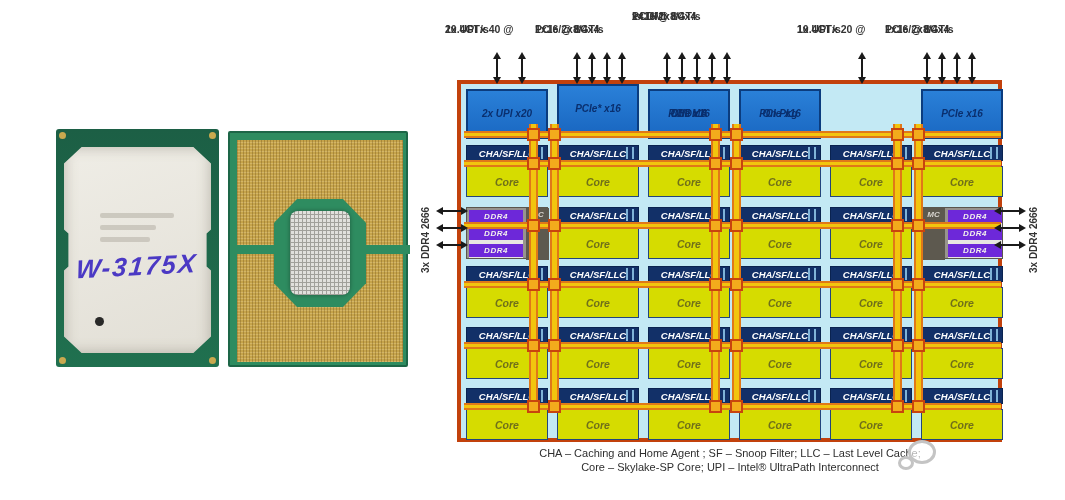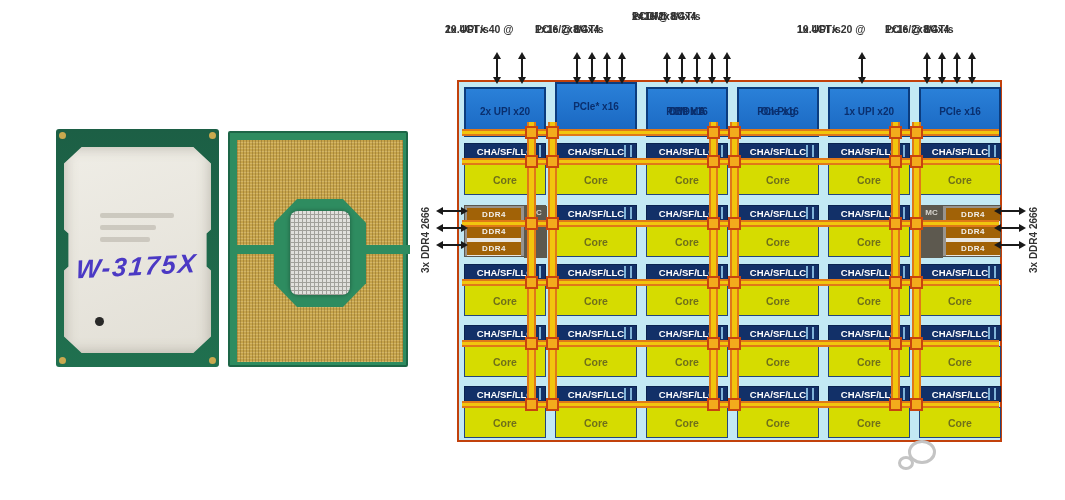--- a/index.html
+++ b/index.html
@@ -1,34 +1,34 @@
 <!DOCTYPE html>
 <html><head>
 <meta charset="utf-8">
 <style>
   html,body{margin:0;padding:0;background:#ffffff;}
   #stage{position:relative;width:1065px;height:500px;background:#ffffff;overflow:hidden;
          font-family:"Liberation Sans",sans-serif;}
   .abs{position:absolute;box-sizing:border-box;}
   
-  .dg-cont{background:#c3e9f4;border:2px solid #c2410c;z-index:0;}
+  .dg-cont{background:#c3e9f4;border:4px solid #c2410c;z-index:0;font-style:italic;}
   .io-box{background:linear-gradient(#2a80d8,#1a68c2);border:2px solid #0b3c7e;color:#0a2f6e;
           font-weight:bold;font-size:10px;line-height:12px;display:flex;flex-direction:column;
           align-items:center;justify-content:center;text-align:center;z-index:1;}
   .tile-header{background:#123068;border:1px solid #0a2350;color:#ffffff;font-weight:bold;
                font-size:9.5px;display:flex;align-items:center;justify-content:center;z-index:1;}
   .tile-core{background:#d6dc00;border:1px solid #23457c;color:#70701a;font-weight:bold;
              font-size:10.5px;display:flex;align-items:center;justify-content:center;z-index:1;}
   .stub{background:#7fb3d8;width:2px;z-index:2;}
   .vband{background:#f2c50e;border-left:2px solid #e07818;border-right:2px solid #e07818;z-index:3;}
   .hband{background:#f2c50e;border-top:2px solid #e07818;border-bottom:2px solid #e07818;z-index:4;}
   .junc{background:#f3ab1c;border:2px solid #c8440e;z-index:5;}
   .ddr-block{background:#98948e;border:1px solid #5a564e;z-index:1;}
   .ddr-bars-bg{background:#e8e6e2;}
-  .ddr-bar{background:#a16207;color:#f2f0ec;font-size:8px;font-weight:bold;display:flex;
+  .ddr-bar{background:#6d28d9;color:#f2f0ec;font-size:8px;font-weight:bold;display:flex;
            align-items:center;justify-content:center;letter-spacing:.5px;}
   .mc-strip{background:#5d594f;color:#d8d5cf;font-size:8px;font-weight:bold;text-align:center;
             padding-top:2px;}
   .ann{color:#333333;font-weight:600;font-size:10.5px;line-height:13.5px;text-align:center;z-index:1;}
   .vtext{writing-mode:vertical-rl;transform:rotate(180deg);font-size:10px;color:#333;
          font-weight:600;text-align:center;z-index:1;}
   .varrow .ln{position:absolute;left:3px;top:5px;bottom:5px;width:2px;background:#1a1a1a;}
   .varrow .hd-t{position:absolute;left:0;top:0;width:0;height:0;border-left:4px solid transparent;
                 border-right:4px solid transparent;border-bottom:7px solid #1a1a1a;}
   .varrow .hd-b{position:absolute;left:0;bottom:0;width:0;height:0;border-left:4px solid transparent;
@@ -102,23 +102,20 @@
           <div style="position: absolute; box-sizing: border-box;">PCIe* x16</div>
         </div>
         <div class="io-box" style="left: 187px; top: 5px; width: 82px; height: 50px; position: absolute; box-sizing: border-box;">
           <div style="position: absolute; box-sizing: border-box;">PCIe x16</div>
           <div style="position: absolute; box-sizing: border-box;">DMI x 6</div>
           <div style="position: absolute; box-sizing: border-box;">CBDMA</div>
         </div>
         <div class="io-box" style="left: 278px; top: 5px; width: 82px; height: 50px; position: absolute; box-sizing: border-box;">
           <div style="position: absolute; box-sizing: border-box;">On Pkg</div>
           <div style="position: absolute; box-sizing: border-box;">PCIe x16</div>
-        </div>
-        <div class="io-box" style="left: 369px; top: 5px; width: 82px; height: 50px; position: absolute; box-sizing: border-box;">
-          <div style="position: absolute; box-sizing: border-box;">1x UPI x20</div>
         </div>
         <div class="io-box" style="left: 460px; top: 5px; width: 82px; height: 50px; position: absolute; box-sizing: border-box;">
           <div style="position: absolute; box-sizing: border-box;">PCIe x16</div>
         </div>
         <div class="tile-header" style="left: 5px; top: 61px; width: 82px; height: 16px; position: absolute; box-sizing: border-box;">
           <div style="position: absolute; box-sizing: border-box;">CHA/SF/LLC</div>
         </div>
         <div class="stub" style="left: 74px; top: 63px; height: 12px; position: absolute; box-sizing: border-box;"></div>
         <div class="stub" style="left: 80px; top: 63px; height: 12px; position: absolute; box-sizing: border-box;"></div>
         <div class="tile-core" style="left: 5px; top: 82px; width: 82px; height: 31px; position: absolute; box-sizing: border-box;">
@@ -533,16 +530,20 @@
         <div class="hd-l" style="position: absolute; box-sizing: border-box;"></div>
         <div class="hd-r" style="position: absolute; box-sizing: border-box;"></div>
       </div>
       <div class="harrow" style="left: 994px; top: 241px; width: 32px; height: 8px; position: absolute; box-sizing: border-box;">
         <div class="ln" style="position: absolute; box-sizing: border-box;"></div>
         <div class="hd-l" style="position: absolute; box-sizing: border-box;"></div>
         <div class="hd-r" style="position: absolute; box-sizing: border-box;"></div>
       </div>
     </div>
 
+  <div class="abs caption" style="left:430px;top:446px;width:600px;">
+    <div>CHA – Caching and Home Agent ; SF – Snoop Filter; LLC – Last Level Cache;</div>
+    <div>Core – Skylake-SP Core; UPI – Intel® UltraPath Interconnect</div>
+  </div>
 
   <div class="abs wm-bubble" style="left:908px;top:440px;width:28px;height:24px;"></div>
   <div class="abs wm-bubble" style="left:898px;top:456px;width:16px;height:14px;"></div>
 </div>
 
 </body></html>

